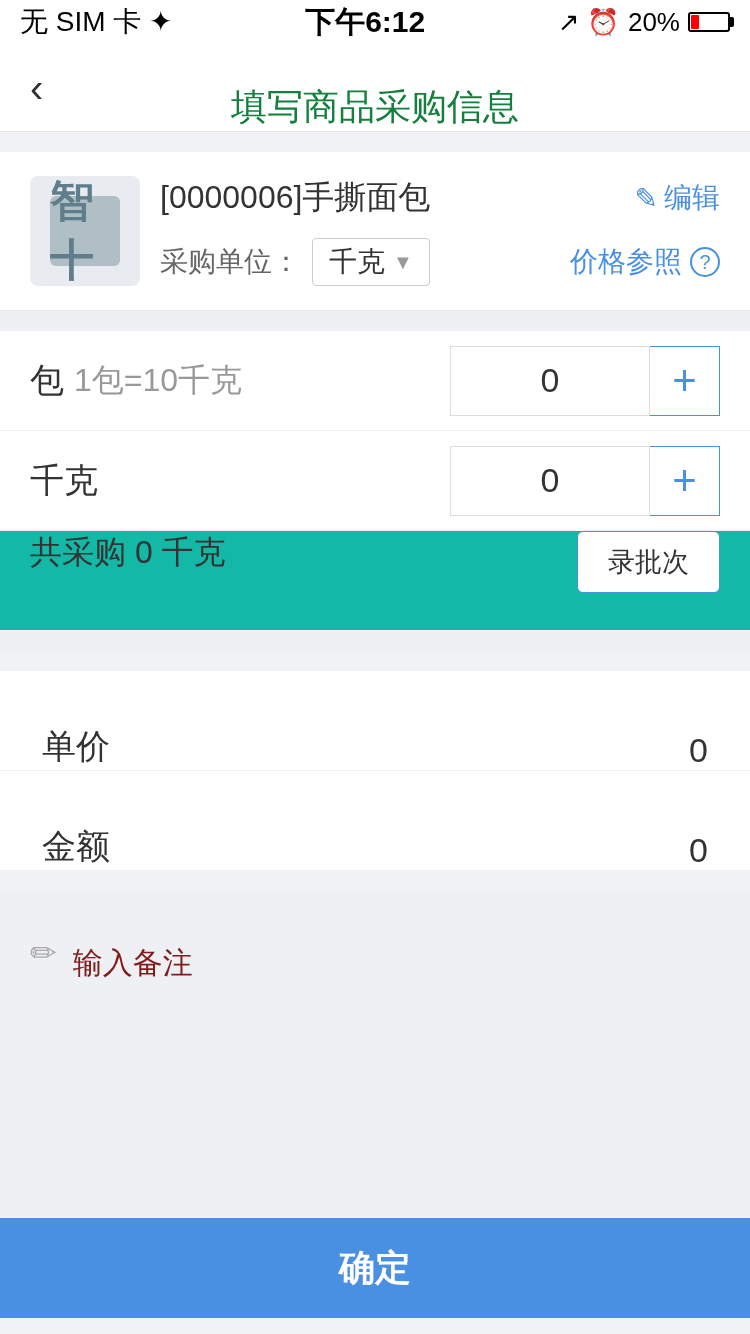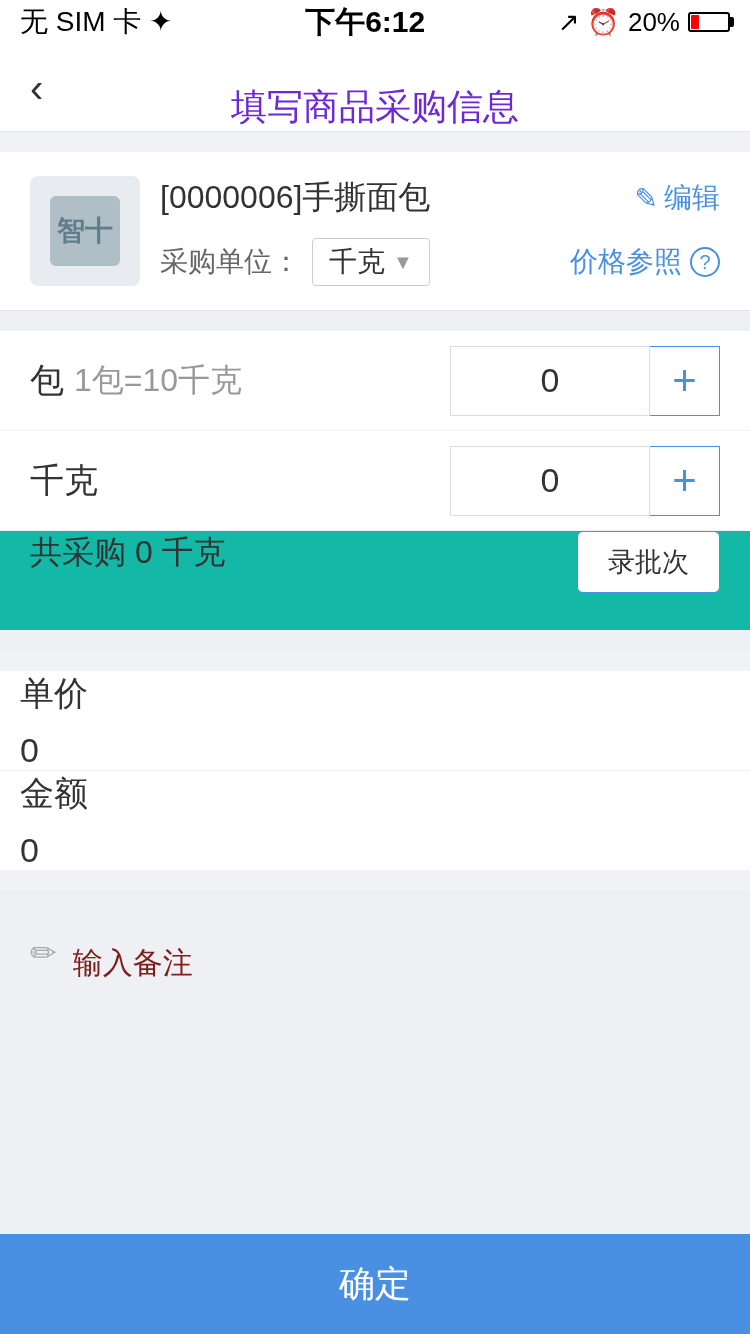--- a/index.html
+++ b/index.html
@@ -57,21 +57,21 @@
       position: absolute;
       left: 30px;
       font-size: 40px;
       color: #333;
       cursor: pointer;
       line-height: 1;
     }
     .nav-title {
       font-size: 36px;
       font-weight: 500;
-      color: #6d28d9;
+      color: #15803d;
       margin-top: 40px;
     }
 
     
     .product-card {
       background: #fff;
       padding: 24px 30px;
       display: flex;
       align-items: flex-start;
       gap: 20px;
@@ -86,21 +86,21 @@
       display: flex;
       align-items: center;
       justify-content: center;
       flex-shrink: 0;
     }
     .product-thumb-inner {
       width: 70px; height: 70px;
       background: #b0bec5;
       border-radius: 6px;
       display: flex; align-items: center; justify-content: center;
-      color: #607d8b; font-size: 28px; font-weight: bold;
+      color: #607d8b; font-size: 44px; font-weight: bold;
     }
     .product-info { flex: 1; }
     .product-name-row {
       display: flex;
       align-items: center;
       justify-content: space-between;
       margin-bottom: 18px;
     }
     .product-name { font-size: 32px; color: #333; font-weight: 500; }
     .edit-btn {
@@ -216,26 +216,25 @@
       cursor: pointer;
     }
 
     
     .price-section {
       background: #fff;
       margin-top: 20px;
     }
     .price-row {
       display: flex;
-      align-items: flex-start;
-      justify-content: space-between;
-      padding: 0 20px;
+      align-items: flex-end;
+      justify-content: space-between;
+      padding: 0 42px;
       height: 100px;
       border-bottom: 1px solid #f0f0f0;
-      flex-direction: column;
     }
     .price-row-label { font-size: 34px; color: #333; }
     .price-row-value { font-size: 34px; color: #333; }
 
     
     .note-section {
       background: #eef0f4;
       padding: 30px;
       margin-top: 20px;
       min-height: 120px;
@@ -248,33 +247,34 @@
     
     .bottom-spacer {
       flex: 1;
       background: #eef0f4;
       min-height: 300px;
     }
 
     
     .confirm-btn {
       position: fixed;
-      bottom: 0;
+      bottom: 16px;
       left: 0;
       width: 750px;
       height: 100px;
       background: #4a90e2;
       color: #fff;
       font-size: 36px;
       display: flex;
       align-items: center;
       justify-content: center;
       cursor: pointer;
       border: none;
       outline: none;
+      font-weight: bold;
     }
 
     .page-wrapper {
       padding-bottom: 100px;
     }
   </style>
 </head>
 <body>
 
 <div class="page-wrapper">

